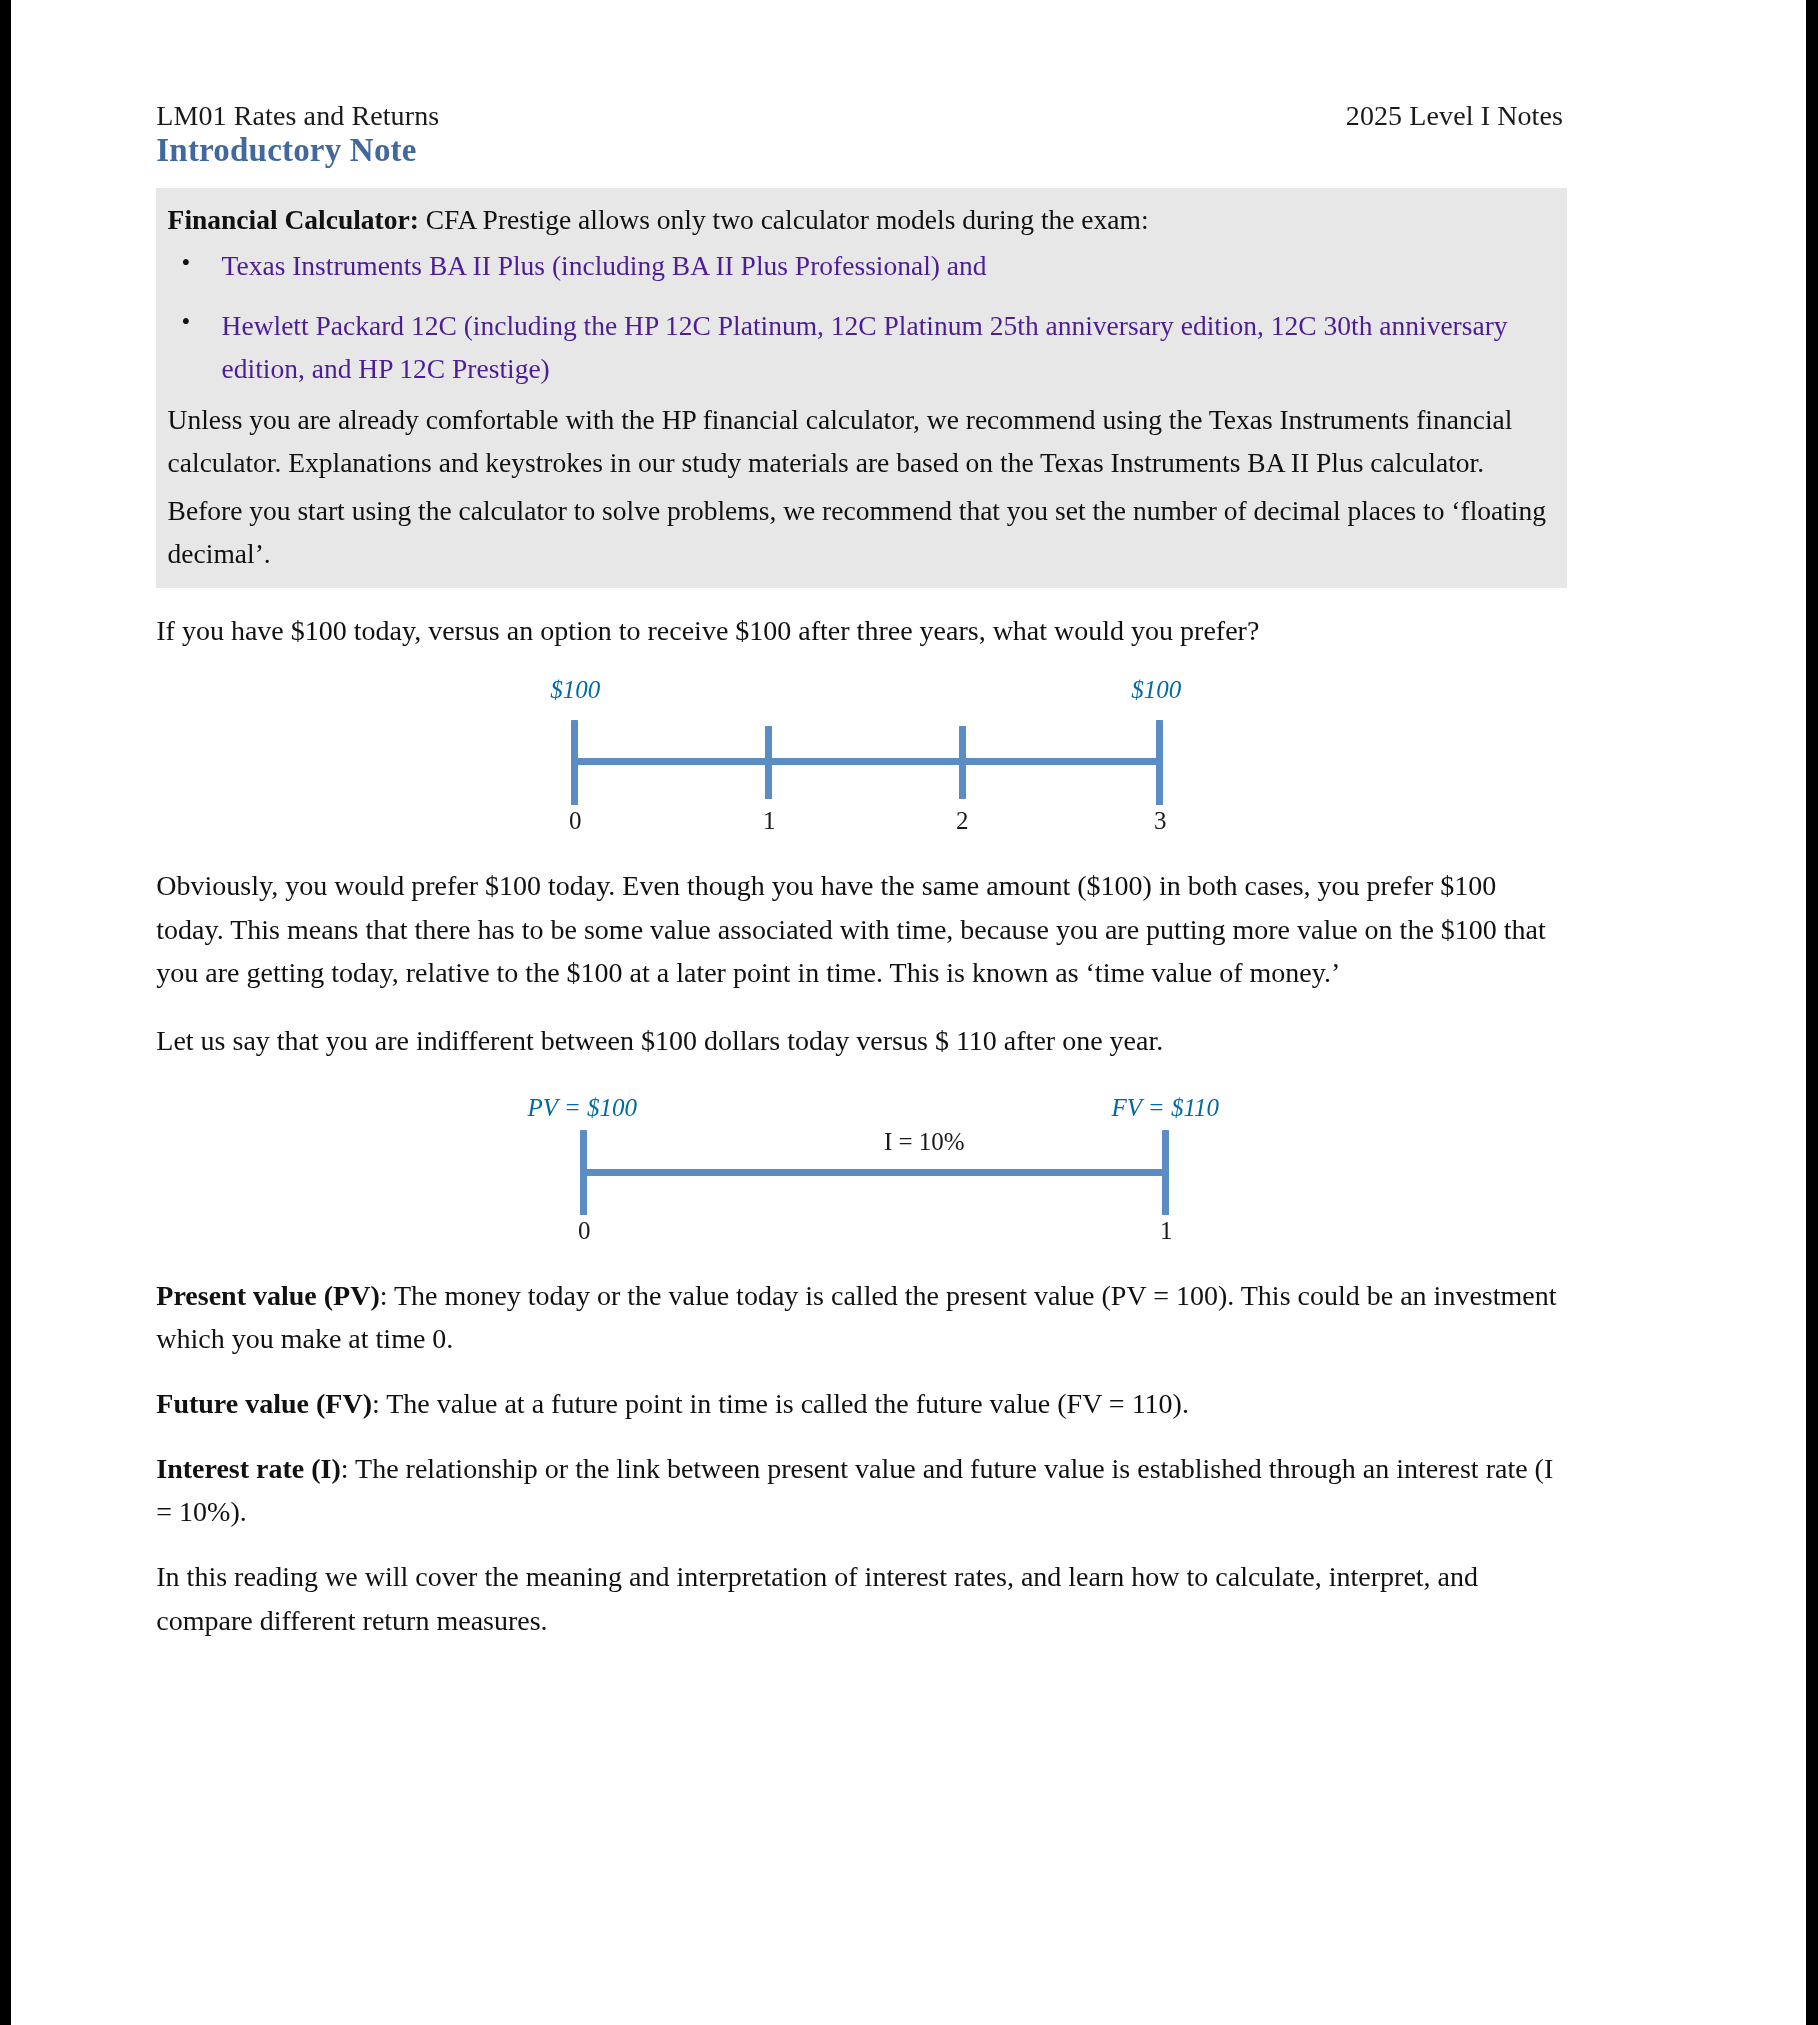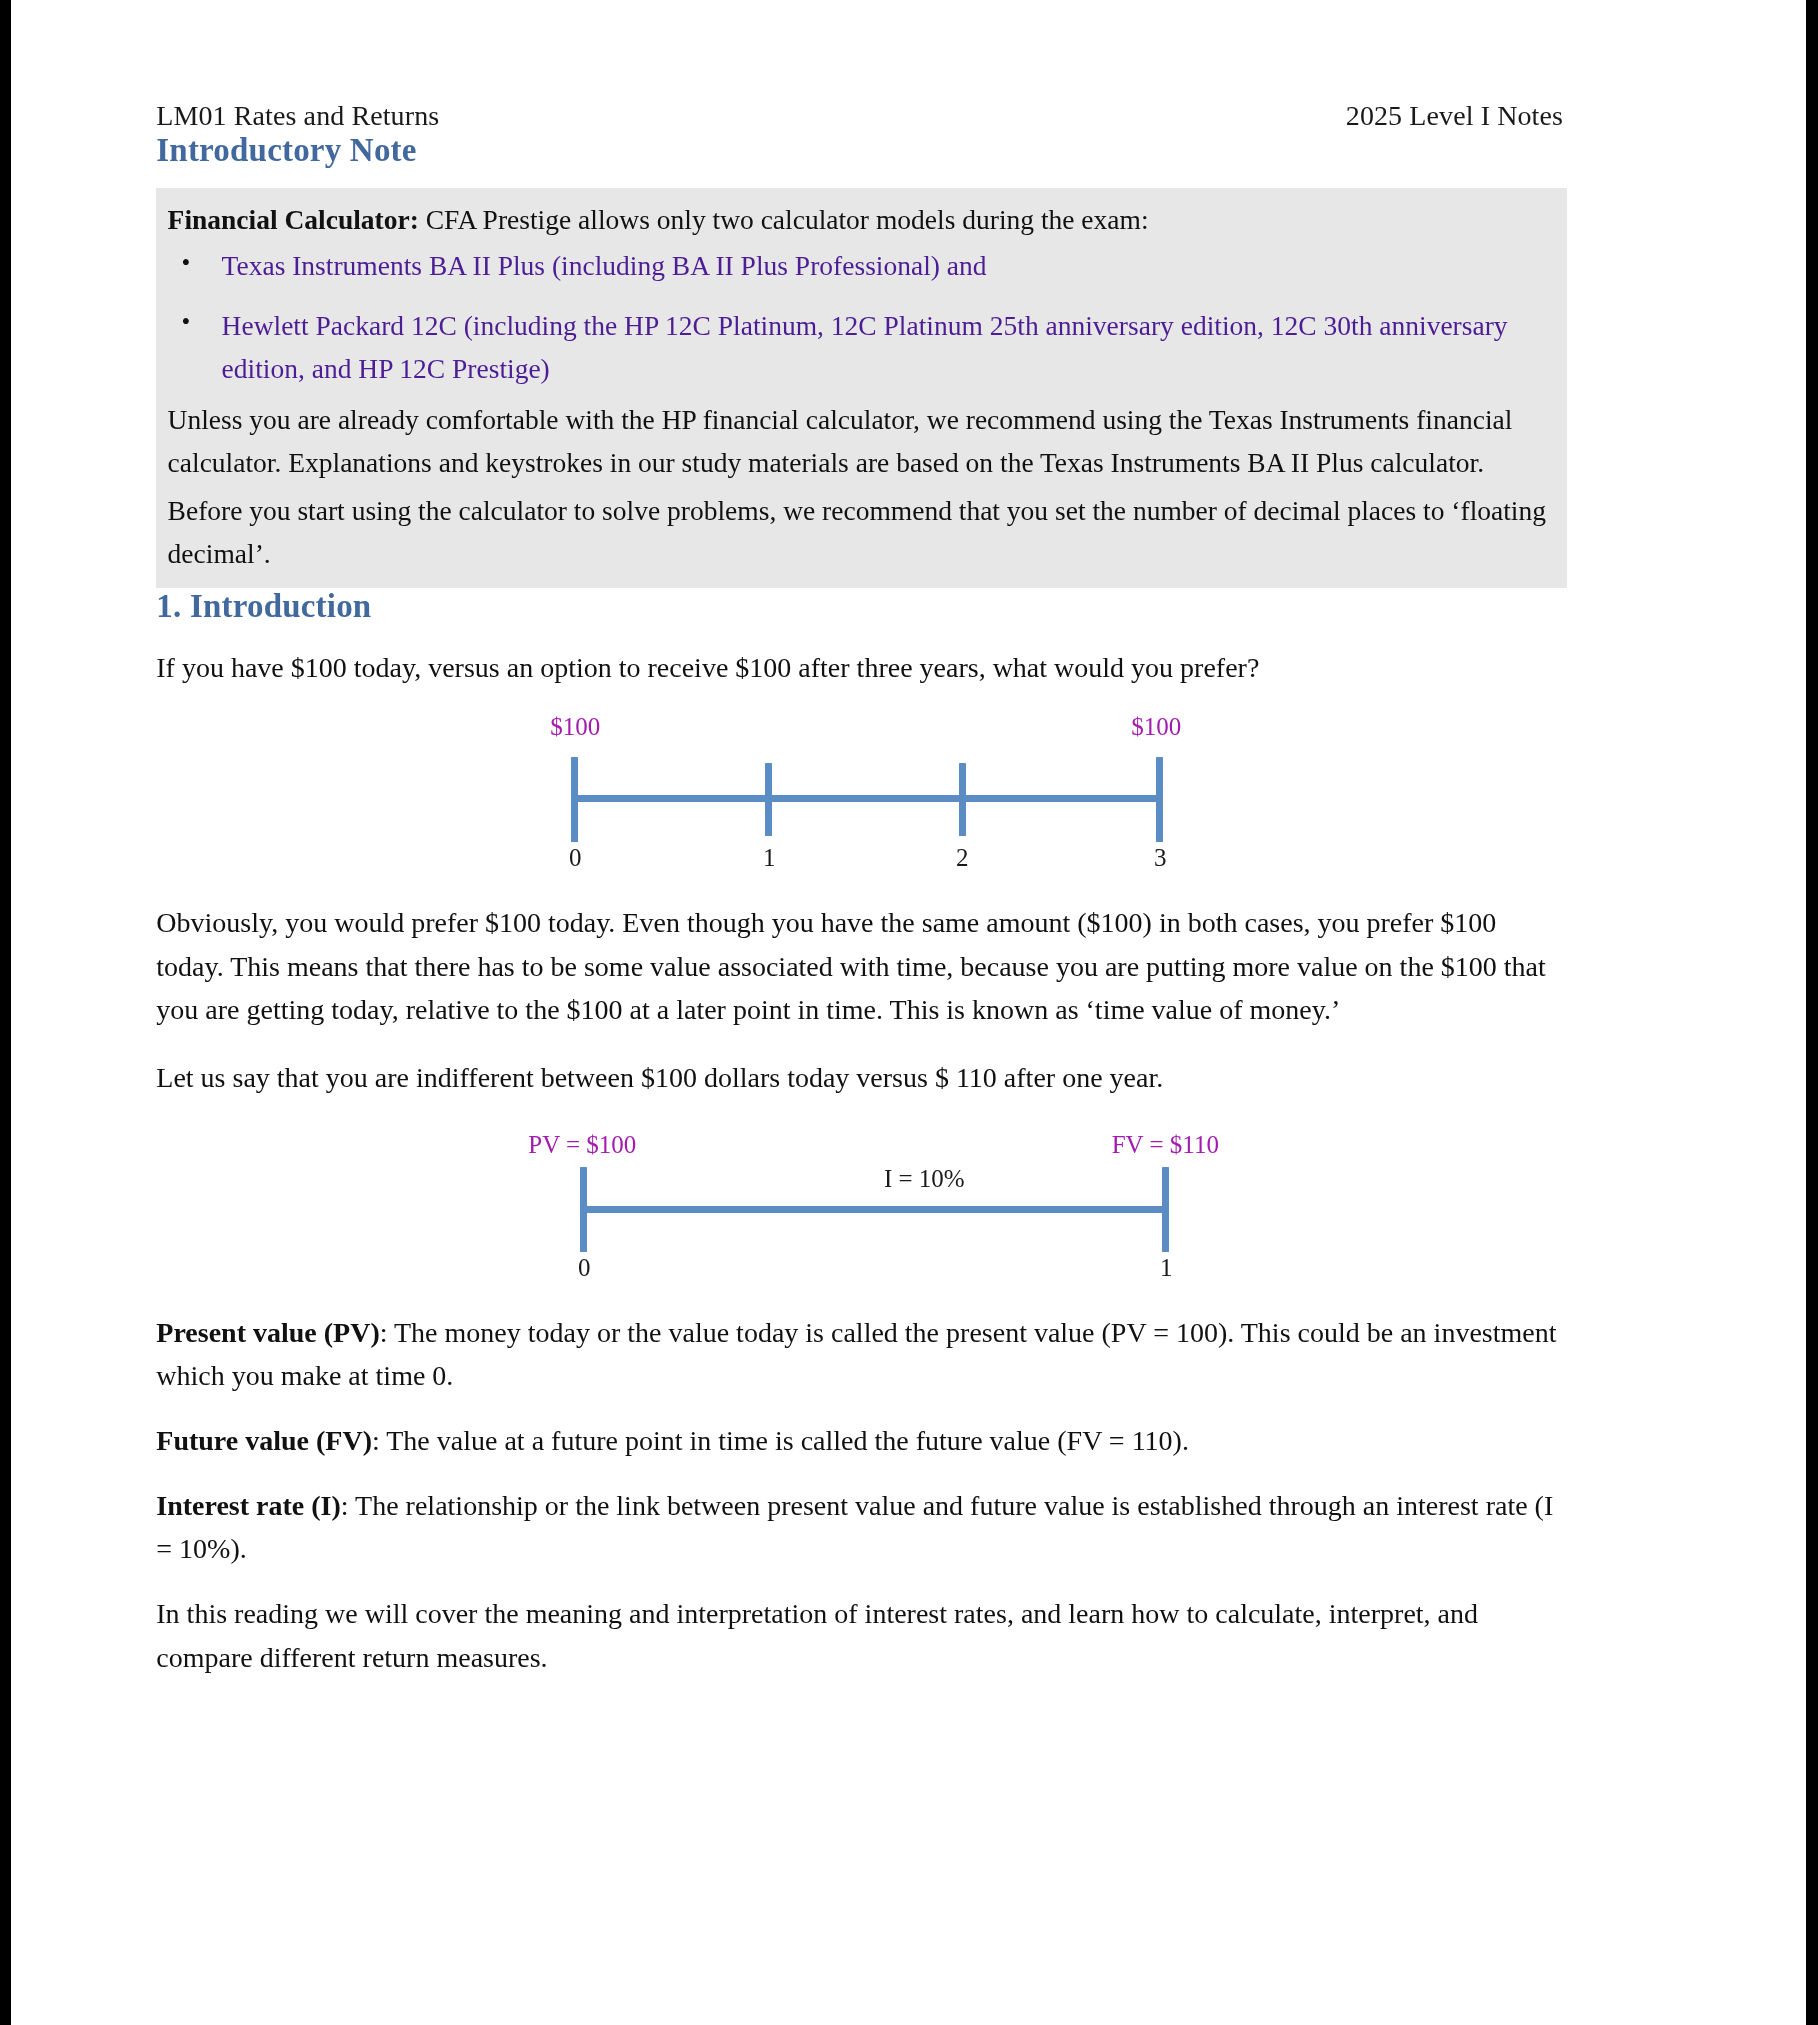--- a/index.html
+++ b/index.html
@@ -124,23 +124,24 @@
   }
   .tl-tick {
     position: absolute;
     background: #5b8cc4;
     width: 6.9px;
     border-radius: 0.6px;
   }
   .tl-amount {
     position: absolute;
     font-size: 25px;
-    color: #a21caf;
+    color: #0369a1;
     white-space: nowrap;
     transform: translateX(-50%);
+    font-style: italic;
   }
   .tl-index {
     position: absolute;
     font-size: 25px;
     color: #1a1a1a;
     white-space: nowrap;
     transform: translateX(-50%);
   }
   .tl-rate {
     position: absolute;
@@ -168,21 +169,20 @@
 
       <ul class="note-list">
         <li>Texas Instruments BA II Plus (including BA II Plus Professional) and</li>
         <li>Hewlett Packard 12C (including the HP 12C Platinum, 12C Platinum 25th anniversary edition, 12C 30th anniversary edition, and HP 12C Prestige)</li>
       </ul>
 
       <p>Unless you are already comfortable with the HP financial calculator, we recommend using the Texas Instruments financial calculator. Explanations and keystrokes in our study materials are based on the Texas Instruments BA II Plus calculator.</p>
       <p>Before you start using the calculator to solve problems, we recommend that you set the number of decimal places to ‘floating decimal’.</p>
     </div>
 
-    <h2 class="section-title introduction-title">1. Introduction</h2>
 
     <p class="body-text gap-md">If you have $100 today, versus an option to receive $100 after three years, what would you prefer?</p>
 
     <div class="timeline-wrap timeline-1">
       <div class="tl-amount" style="left:419px; top:3.8px;">$100</div>
       <div class="tl-amount" style="left:1000px; top:3.8px;">$100</div>
 
       <div class="tl-axis" style="left:419px; top:86px; width:584px;"></div>
 
       <div class="tl-tick" style="left:415px; top:48px; height:85px;"></div>

